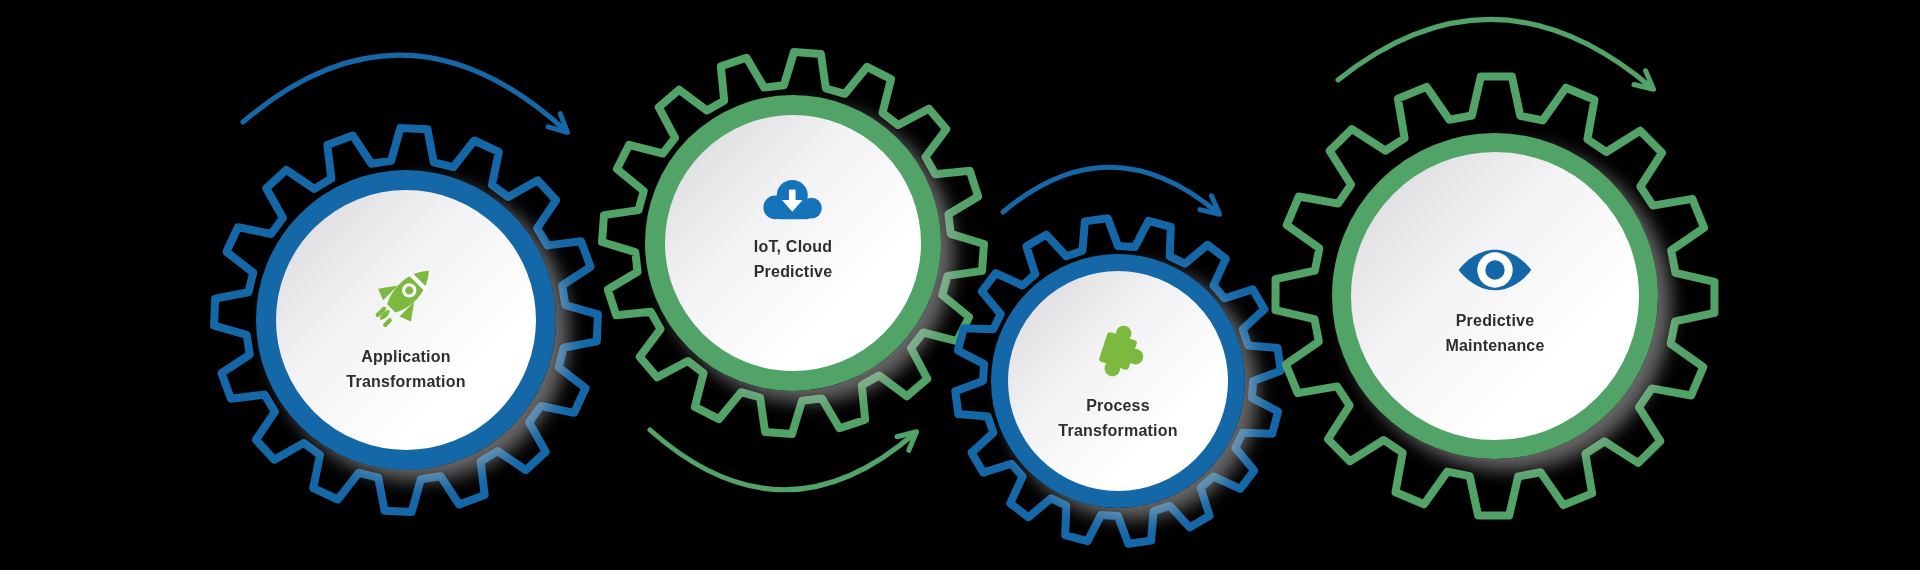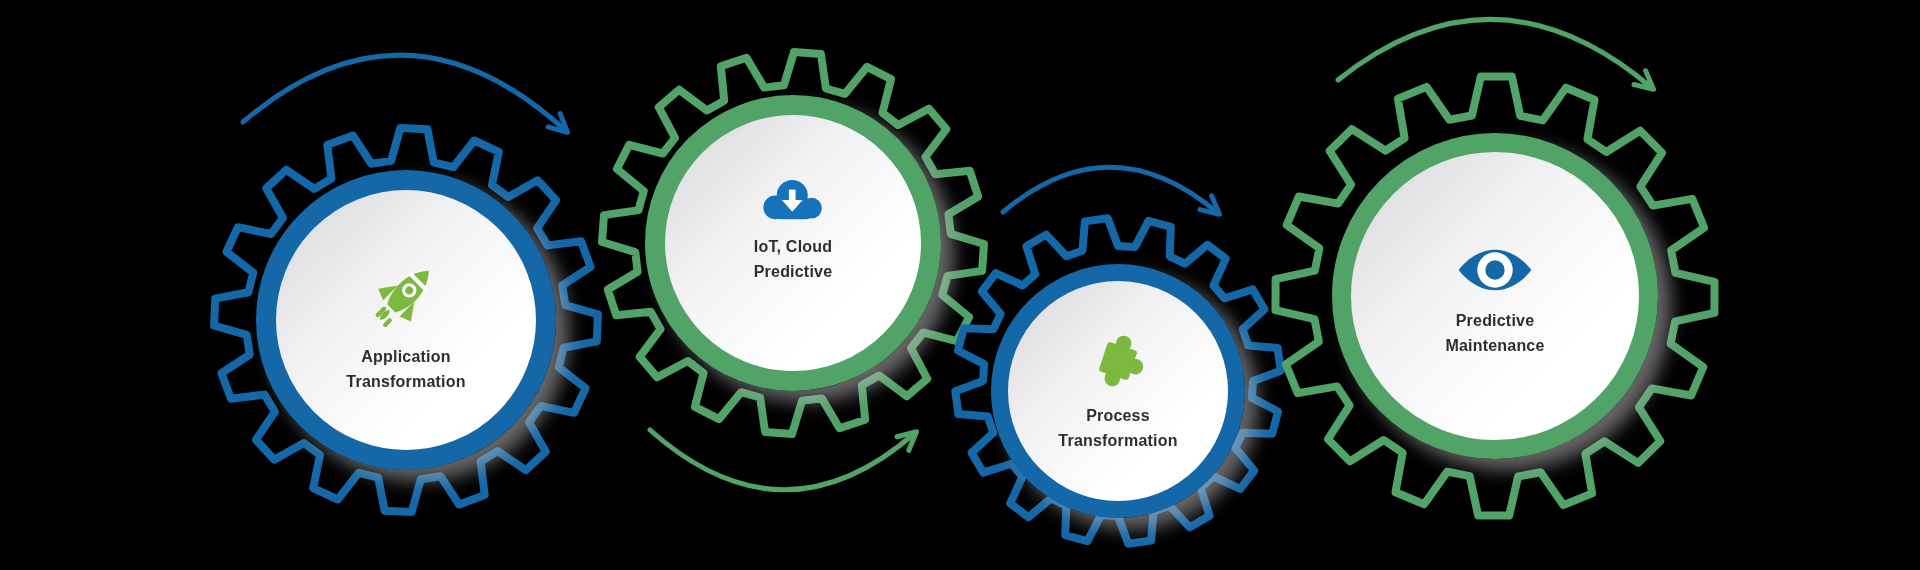--- a/index.html
+++ b/index.html
@@ -97,21 +97,21 @@
         <rect x="44.5" y="21" width="9" height="16" fill="#ffffff"></rect>
         <path d="M35,35 L63,35 L49,51 Z" fill="#ffffff"></path>
       </svg>
       <div class="label">
         <span>IoT, Cloud</span>
         <span>Predictive</span>
       </div>
     </div>
   </div>
 
-  <div class="disc blue" id="disc-2" style="left: 991px; top: 264px; width: 254px; height: 254px; border-width: 17px; justify-content: center;">
+  <div class="disc blue" id="disc-2" style="left: 991px; top: 254px; width: 254px; height: 254px; border-width: 17px; justify-content: center;">
     <div class="content" id="content-2" style="transform: translateY(0px);">
       <svg class="icon" width="62" height="62" viewBox="0 0 64 64">
         <g transform="rotate(18 32 32)" style="fill:var(--icon-green)">
           <rect x="16" y="16" width="32" height="32" rx="3"></rect>
           <circle cx="32" cy="13" r="8"></circle>
             <rect x="27" y="11" width="10" height="9"></rect>
           <circle cx="51" cy="32" r="8"></circle>
             <rect x="44" y="27" width="9" height="10"></rect>
           <circle cx="32" cy="51" r="8"></circle>
             <rect x="27" y="44" width="10" height="9"></rect>

